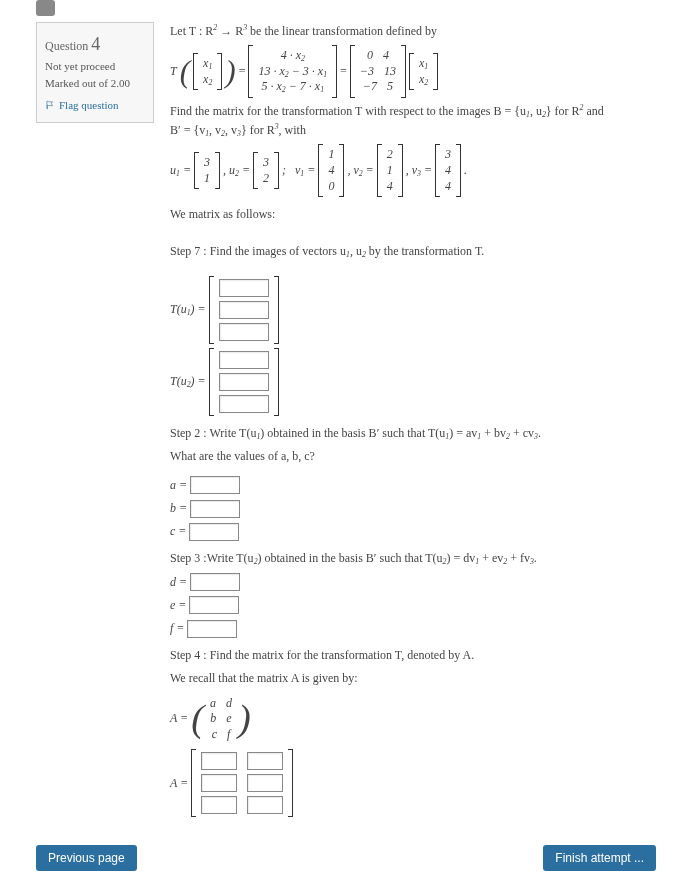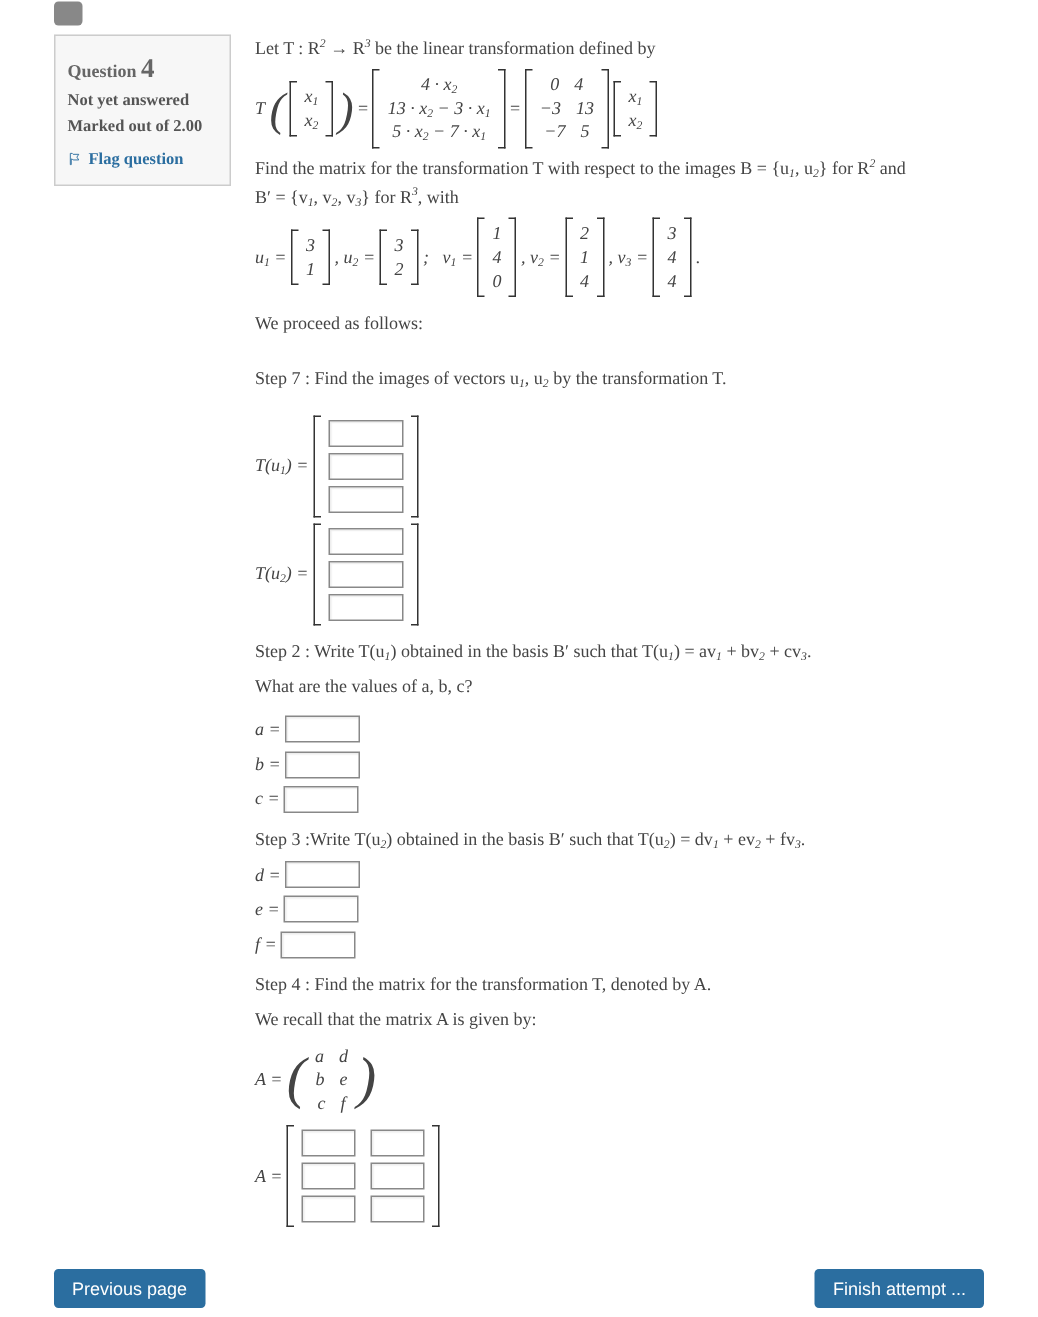--- a/index.html
+++ b/index.html
@@ -26,21 +26,20 @@
     }
     .clear { clear: both; }
     .container {
       display: flex;
       gap: 16px;
       padding: 0 36px 0 36px;
     }
     .sidebar {
       width: 118px;
       flex-shrink: 0;
-      font-weight: bold;
     }
     .qbox {
       border: 1px solid #ccc;
       background: #f7f7f7;
       padding: 8px 8px;
       font-size: 11px;
       color: #555;
       line-height: 1.5;
     }
     .qnum {
@@ -166,21 +165,21 @@
 
 
 <div class="container">
 
   <div class="sidebar">
     <div class="qbox">
       <div class="qnum">
         <span>Question</span>
         <span class="big">4</span>
       </div>
-      <div>Not yet answered</div>
+      <div>Not yet proceed</div>
       <div>Marked out of 2.00</div>
       <div class="flag-row">
         <svg viewBox="0 0 16 16">
             <path d="M3 14V2h2l1 1h6l-2 3 2 3H6L5 8H4v6z" fill="none" stroke="#2b6ea0" stroke-width="1"></path>
           </svg>
         <span>Flag question</span>
       </div>
     </div>
   </div>
 
@@ -333,21 +332,21 @@
             </span>
           <span class="row">
               <span class="cell">4</span>
             </span>
         </span>
         <span class="rbracket"></span>
       </span>
       <span>.</span>
     </div>
 
-    <p class="step-para">We proceed as follows:</p>
+    <p class="step-para">We matrix as follows:</p>
 
     <div class="small-gap"></div>
 
     <p class="step-para math">
       <span class="rm">Step 7 : Find the images of vectors u</span><sub>1</sub><span class="rm">, u</span><sub>2</sub><span class="rm"> by the transformation T.</span>
     </p>
 
     <div class="small-gap"></div>
 
     <div class="eq-block math">

